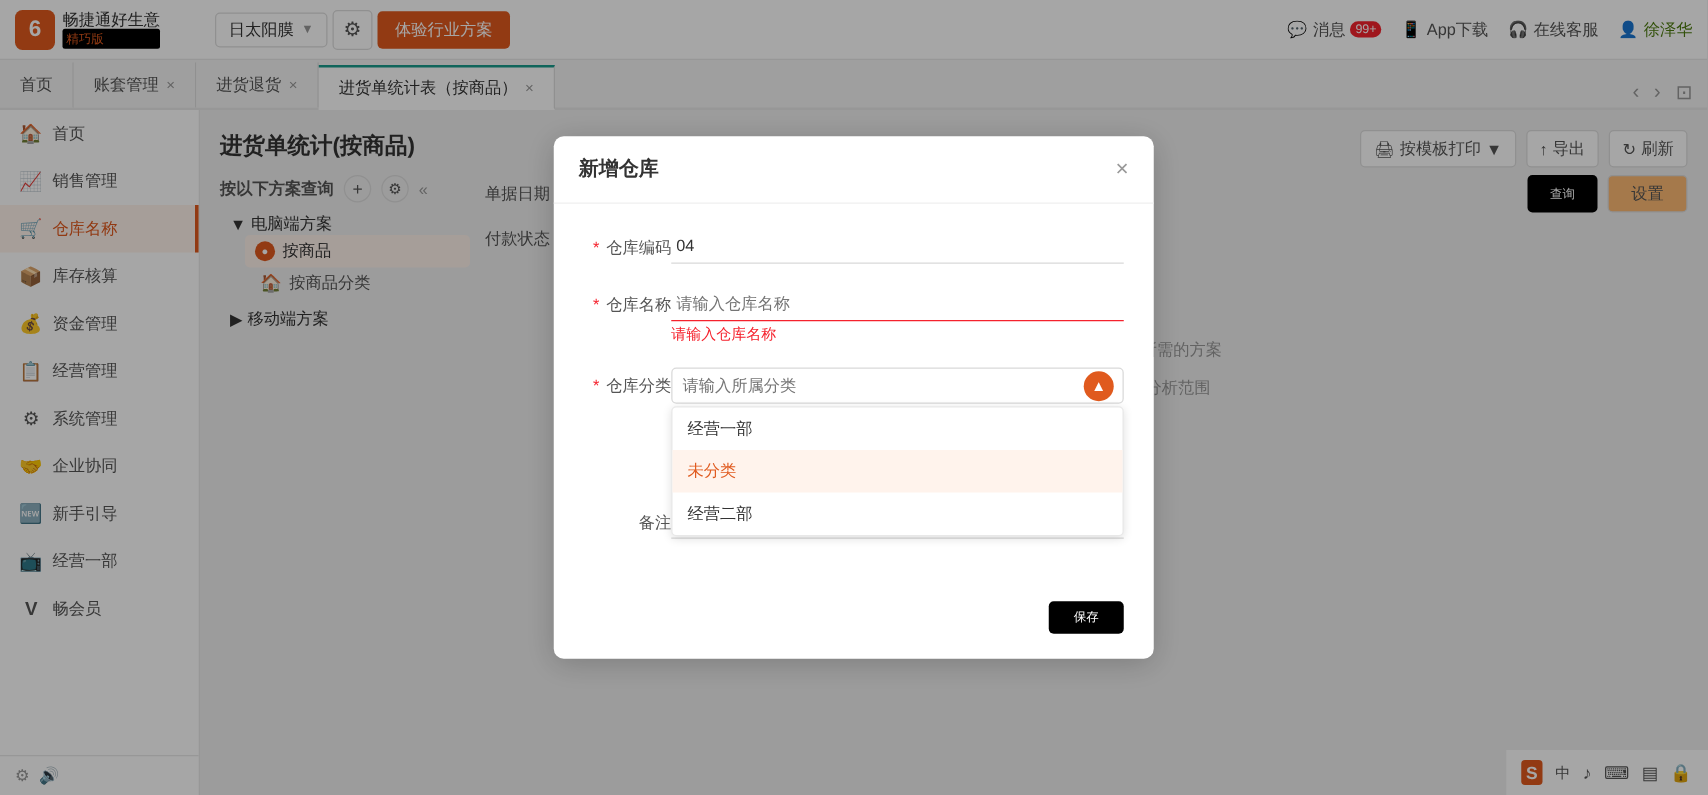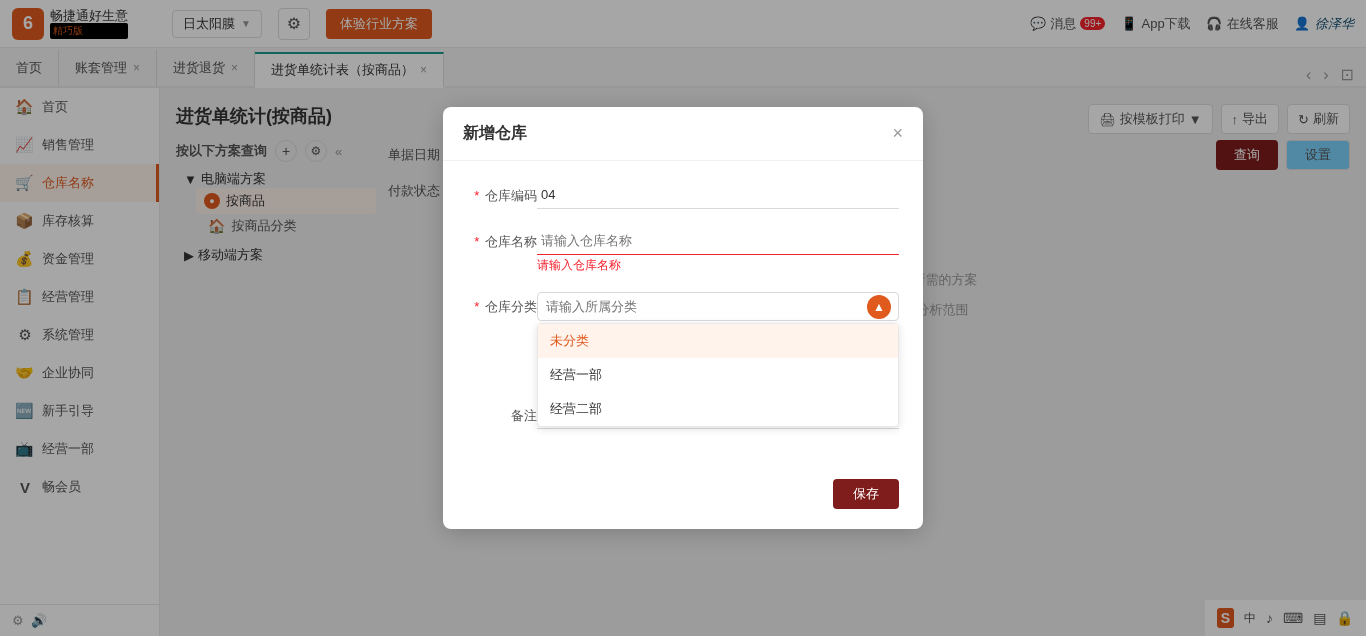--- a/index.html
+++ b/index.html
@@ -28,21 +28,21 @@
       border-radius: 6px;
       display: flex; align-items: center; justify-content: center;
       color: #fff; font-size: 18px; font-weight: bold;
     }
     .logo-text { font-size: 13px; color: #333; line-height: 1.2; }
     .logo-badge { font-size: 10px; color: #e05a1e; background: #000000; padding: 1px 3px; border-radius: 2px; }
     .top-center {
       flex: 1;
       display: flex;
       align-items: center;
-      gap: 16px;
+      gap: 4px;
     }
     .store-selector {
       display: flex;
       align-items: center;
       border: 1px solid #ddd;
       border-radius: 4px;
       padding: 4px 10px;
       background: #fff;
       cursor: pointer;
       gap: 6px;
@@ -76,21 +76,21 @@
     }
     .badge {
       background: #f5222d;
       color: #fff;
       border-radius: 8px;
       font-size: 10px;
       padding: 1px 4px;
       min-width: 18px;
       text-align: right;
     }
-    .avatar-name { color: #0c4a6e; font-style: italic; }
+    .avatar-name { color: #4d7c0f; }
 
     
     .tabs-row {
       height: 40px;
       background: #f5f5f5;
       display: flex;
       align-items: flex-end;
       padding: 0 0 0 0;
       border-bottom: 2px solid #e8e8e8;
       position: relative;
@@ -400,33 +400,33 @@
     .modal-footer {
       display: flex;
       justify-content: flex-end;
       padding: 12px 24px 20px;
       gap: 10px;
     }
     .btn-cancel {
       padding: 6px 20px;
       border: 1px solid #ddd;
       border-radius: 4px;
-      background: #7dd3fc;
+      background: #fdba74;
       cursor: pointer;
       font-size: 13px;
       color: #555;
     }
     .btn-save {
       padding: 6px 20px;
       border: none;
       border-radius: 4px;
-      background: #7f1d1d;
+      background: #000000;
       color: #fff;
       cursor: pointer;
-      font-size: 13px;
+      font-size: 10px;
     }
 
     
     .right-icon-bar {
       position: fixed;
       bottom: 0; right: 0;
       height: 36px;
       background: #fff;
       display: flex;
       align-items: center;
@@ -701,22 +701,22 @@
         <span class="required-star">*</span>
         <span>仓库分类</span>
       </div>
       <div class="form-control" style="position:relative;">
         <div class="category-input-wrap">
           <input class="category-input" type="text" placeholder="请输入所属分类" style="">
           <div class="category-chevron">▲</div>
         </div>
 
         <div class="dropdown-list">
+          <div class="dropdown-item">经营一部</div>
           <div class="dropdown-item selected">未分类</div>
-          <div class="dropdown-item">经营一部</div>
           <div class="dropdown-item">经营二部</div>
         </div>
       </div>
     </div>
 
     <div class="form-row" style="margin-top: 80px;">
       <div class="form-label">
         <span>备注</span>
       </div>
       <div class="form-control">

